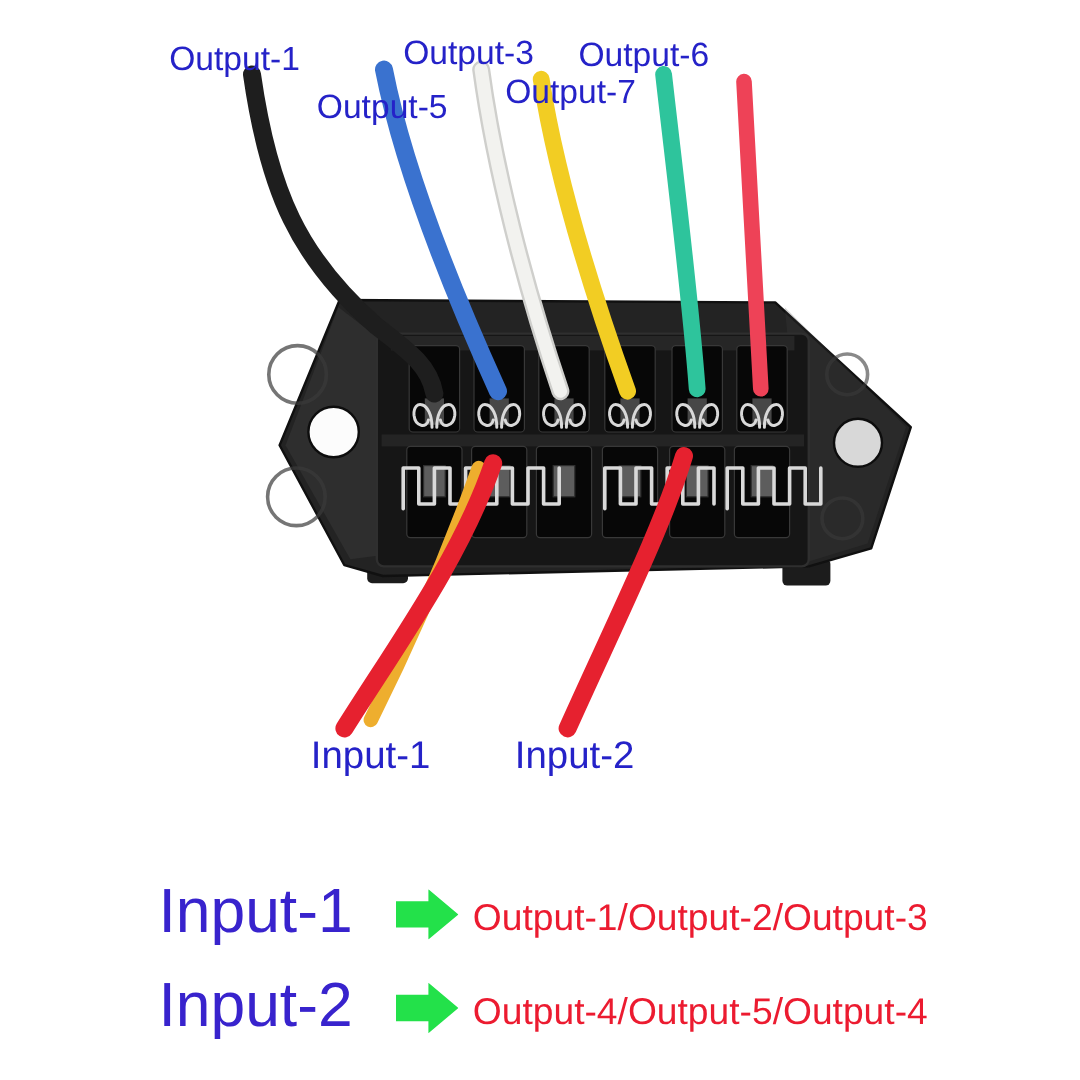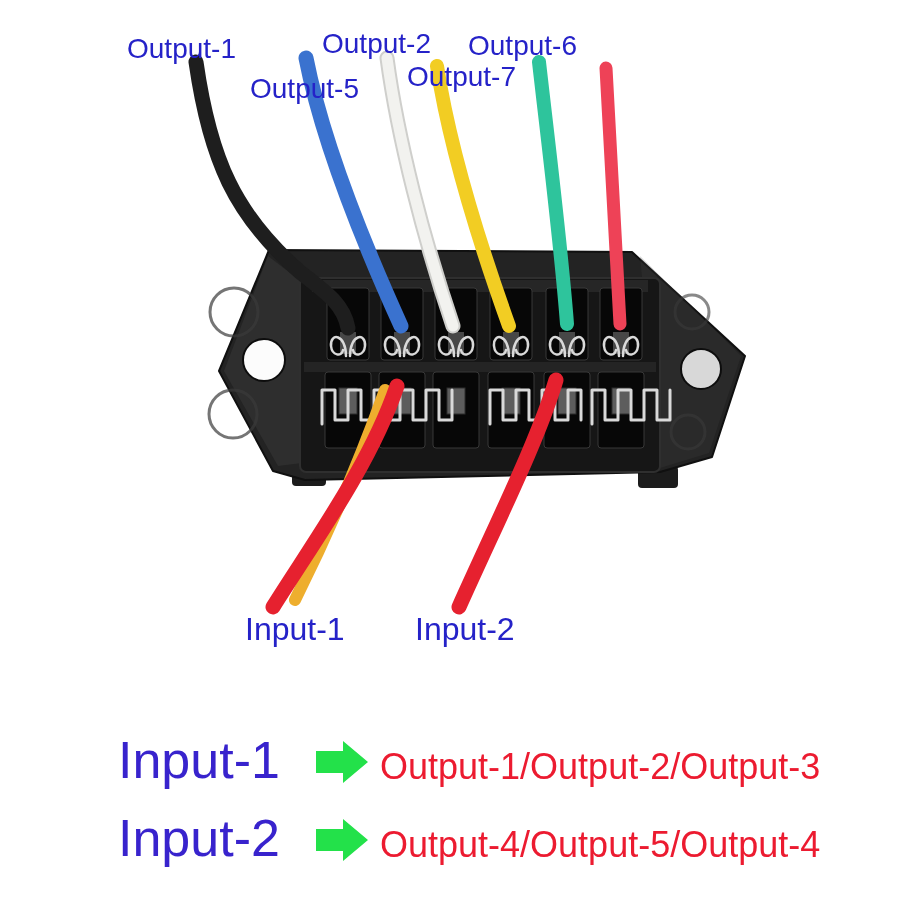--- a/index.html
+++ b/index.html
@@ -1,36 +1,37 @@
 <!DOCTYPE html>
 <html style="--label-blue: #2522c8; --legend-blue: #3823cd; --legend-red: #ec1b30;"><head>
 <meta charset="utf-8">
 <style>
   html,body{margin:0;padding:0;background:#fff;}
   .stage{
     position:relative;width:848px;height:900px;background:#fff;overflow:hidden;
     font-family:"Liberation Sans",sans-serif;
+    margin-left:14px;
   }
   .stage svg.photo{position:absolute;left:0;top:0;}
   .lbl{
     position:absolute;color:var(--label-blue,#2522c8);
     font-size:28px;line-height:1.1;white-space:nowrap;font-weight:500;
   }
   .lbl.inp{font-size:32px;}
   .legend-row{
     position:absolute;left:118px;display:flex;align-items:flex-start;white-space:nowrap;
   }
   .legend-input{
     display:inline-block;width:198px;font-size:52px;line-height:1.0;
     color:var(--legend-blue,#3823cd);font-weight:500;
   }
   .legend-arrow{display:inline-block;position:relative;top:7px;}
   .legend-outputs{
     display:inline-block;margin-left:12px;position:relative;top:15px;
-    font-size:36px;line-height:1.0;color:var(--legend-red,#ec1b30);font-weight:500;
+    font-size:31px;line-height:1.0;color:var(--legend-red,#ec1b30);font-weight:500;
   }
 </style>
 </head>
 <body>
 
 <div class="stage">
 
   <svg class="photo" width="900" height="900" viewBox="0 0 900 900">
 
     <rect x="292" y="468" width="34" height="18" rx="4" fill="#1c1c1c"></rect>
@@ -106,21 +107,21 @@
         <path d="M513,356 C513,334 529,332 528,346 C527,356 517,357 516,350" fill="none" stroke="#d9d9d9" stroke-width="2.5" stroke-linecap="round"></path>
         <path d="M565,356 C565,334 549,332 550,346 C551,356 561,357 562,350" fill="none" stroke="#d9d9d9" stroke-width="2.5" stroke-linecap="round"></path>
         <path d="M569,356 C569,334 585,332 584,346 C583,356 573,357 572,350" fill="none" stroke="#d9d9d9" stroke-width="2.5" stroke-linecap="round"></path>
         <path d="M619,356 C619,334 603,332 604,346 C605,356 615,357 616,350" fill="none" stroke="#d9d9d9" stroke-width="2.5" stroke-linecap="round"></path>
         <path d="M623,356 C623,334 639,332 638,346 C637,356 627,357 626,350" fill="none" stroke="#d9d9d9" stroke-width="2.5" stroke-linecap="round"></path>
       </g>
   </svg>
 
   <div class="lbl" style="left:127px;top:34px">Output-1</div>
   <div class="lbl" style="left:250px;top:74px">Output-5</div>
-  <div class="lbl" style="left:322px;top:29px">Output-2</div>
+  <div class="lbl" style="left:322px;top:29px">Output-3</div>
   <div class="lbl" style="left:407px;top:62px">Output-7</div>
   <div class="lbl" style="left:468px;top:31px">Output-6</div>
   <div class="lbl inp" style="left:245px;top:612px">Input-1</div>
   <div class="lbl inp" style="left:415px;top:612px">Input-2</div>
 
   <div class="legend-row" style="top:734px">
     <span class="legend-input">Input-1</span>
     <span class="legend-arrow">
       <svg width="52" height="42" viewBox="0 0 52 42">
         <polygon points="0,10 27,10 27,0 52,21 27,42 27,32 0,32" fill="#23e14a"></polygon>

